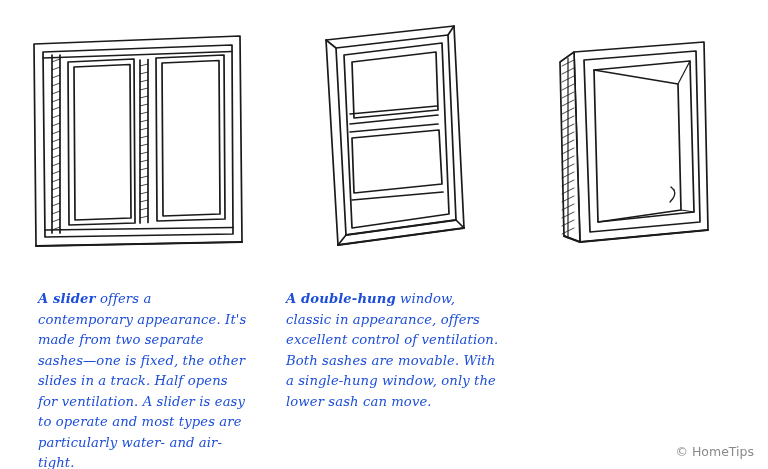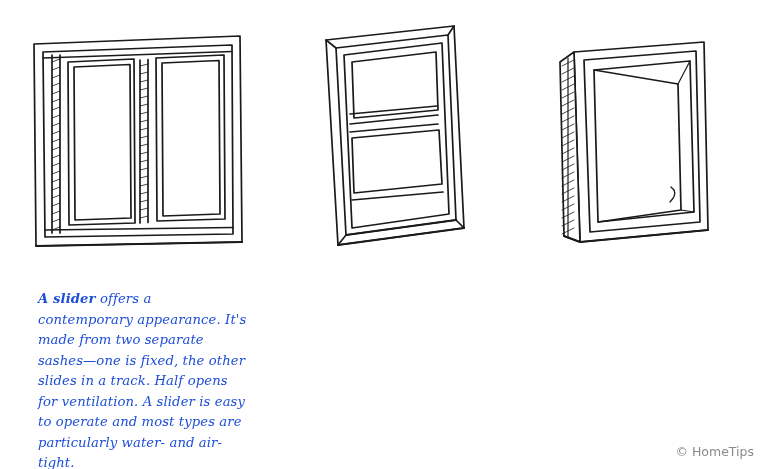--- a/index.html
+++ b/index.html
@@ -171,20 +171,23 @@
         <path d="M38 100 L125 92"></path>
         <path d="M38 110 L126 101"></path>
         <path d="M38 118 L126 110"></path>
 
         <path d="M40 124 L127 116 L130 170 L42 179 Z" fill="#fff"></path>
         <path d="M40 186 L131 178"></path>
 
         <path d="M34 221 L144 206" stroke-width="2"></path>
         <path d="M26 231 L152 214" stroke-width="2"></path>
       </svg>
+    </div>
+    <div class="caption cap-double">
+      <b>A double-hung</b><span> window, classic in appearance, offers excellent control of ventilation. Both sashes are movable. With a single-hung window, only the lower sash can move.</span>
     </div>
   </div>
 
   <div class="panel panel-casement">
     <div class="figure fig-casement">
       <svg width="180" height="235" viewBox="0 0 180 235" fill="none" stroke="#1a1a1a" stroke-width="1.7" stroke-linecap="round" stroke-linejoin="round">
 
         <path d="M24 38 L154 28 L158 216 L30 228 Z" fill="#fff"></path>
         <path d="M34 46 L146 37 L150 208 L40 218 Z" fill="#fff"></path>
 

